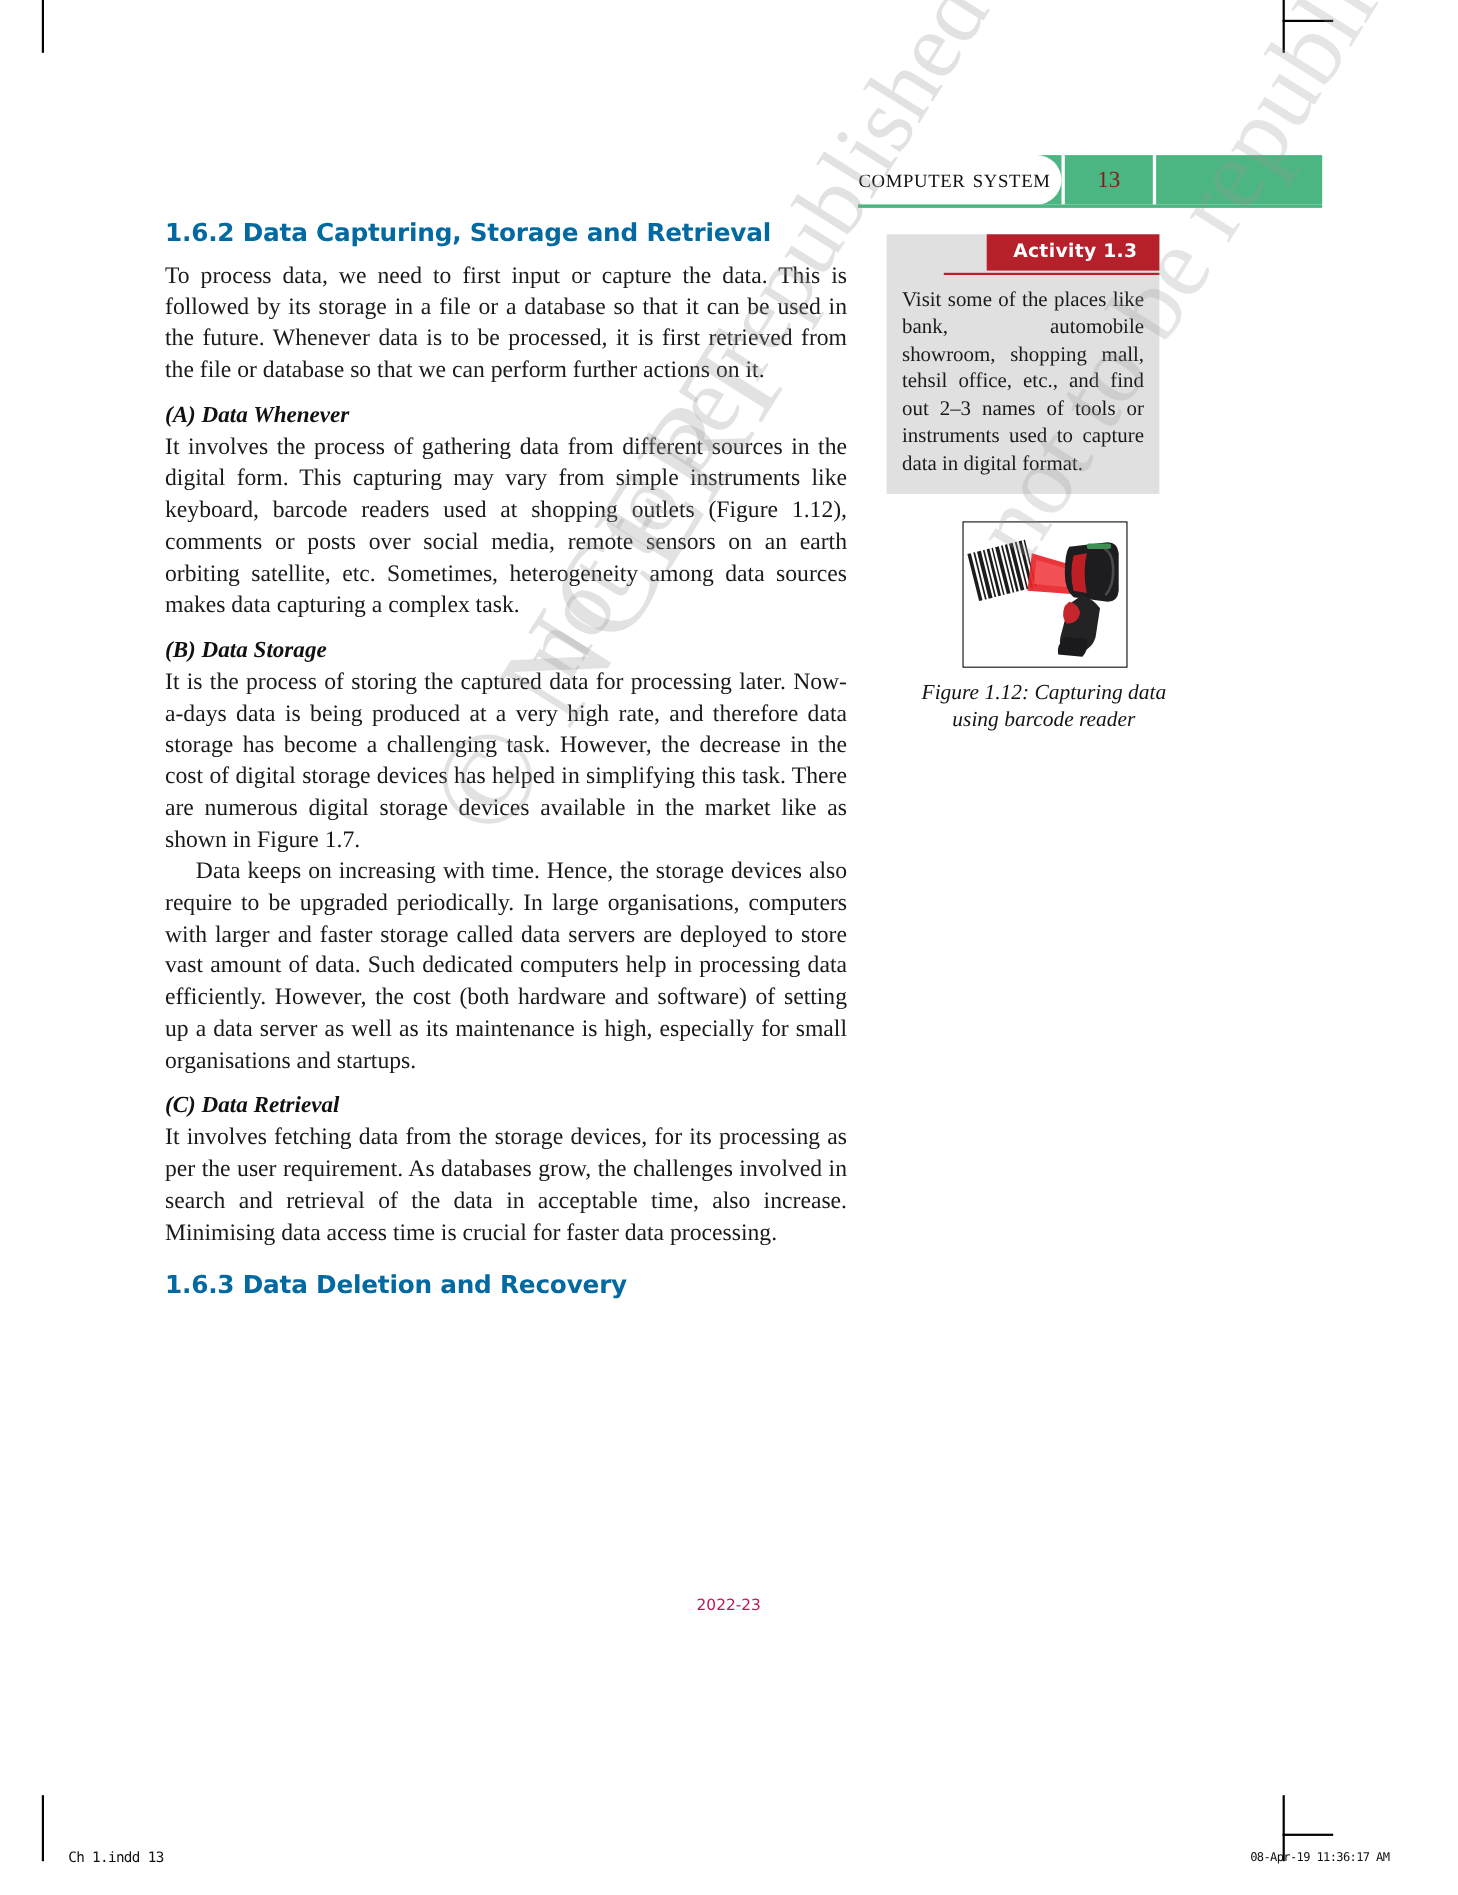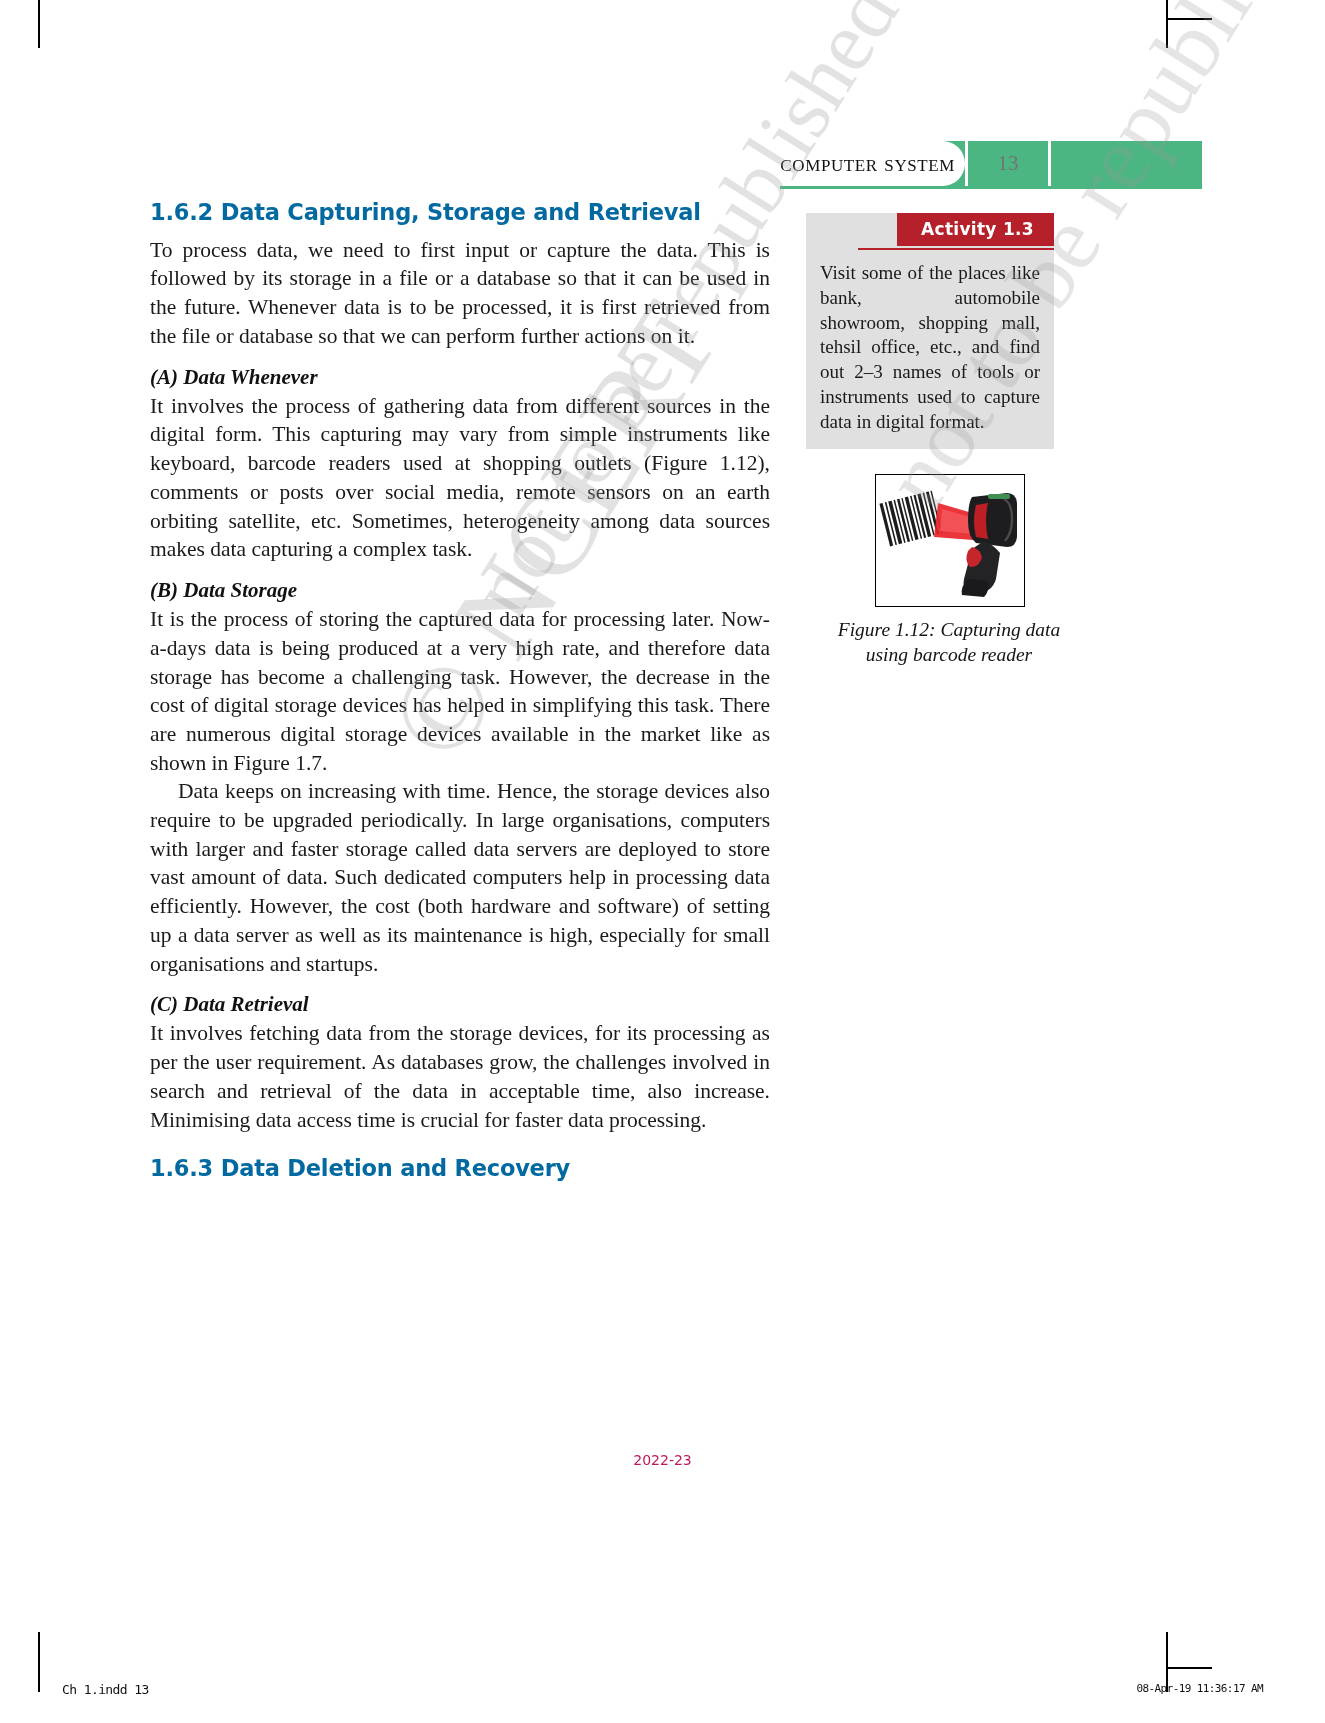--- a/index.html
+++ b/index.html
@@ -94,21 +94,21 @@
   .hdr-pageno {
     position: absolute;
     left: 188px;
     top: 0;
     width: 80px;
     height: 45px;
     display: flex;
     align-items: center;
     justify-content: center;
     font-size: 21px;
-    color: #737373;
+    color: #7f1d1d;
     background: transparent;
   }
 
   
   .text-col {
     position: absolute;
     left: 150px;
     top: 200px;
     width: 620px;
   }

